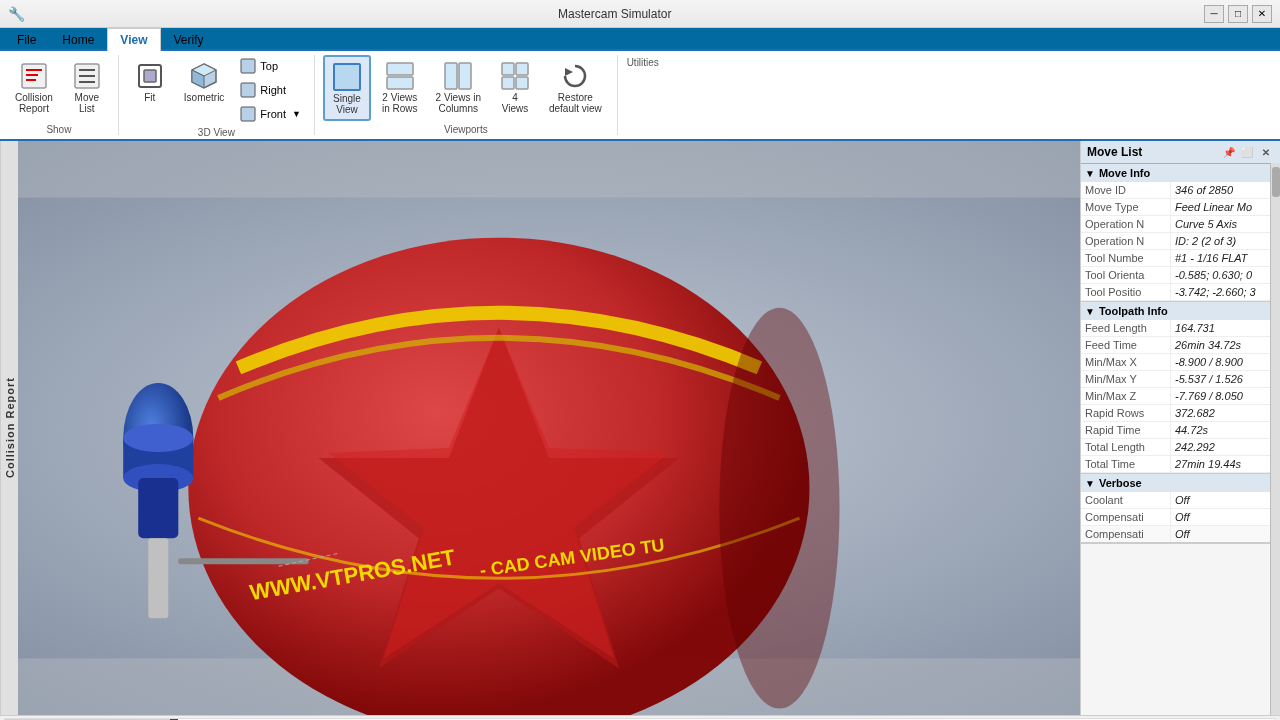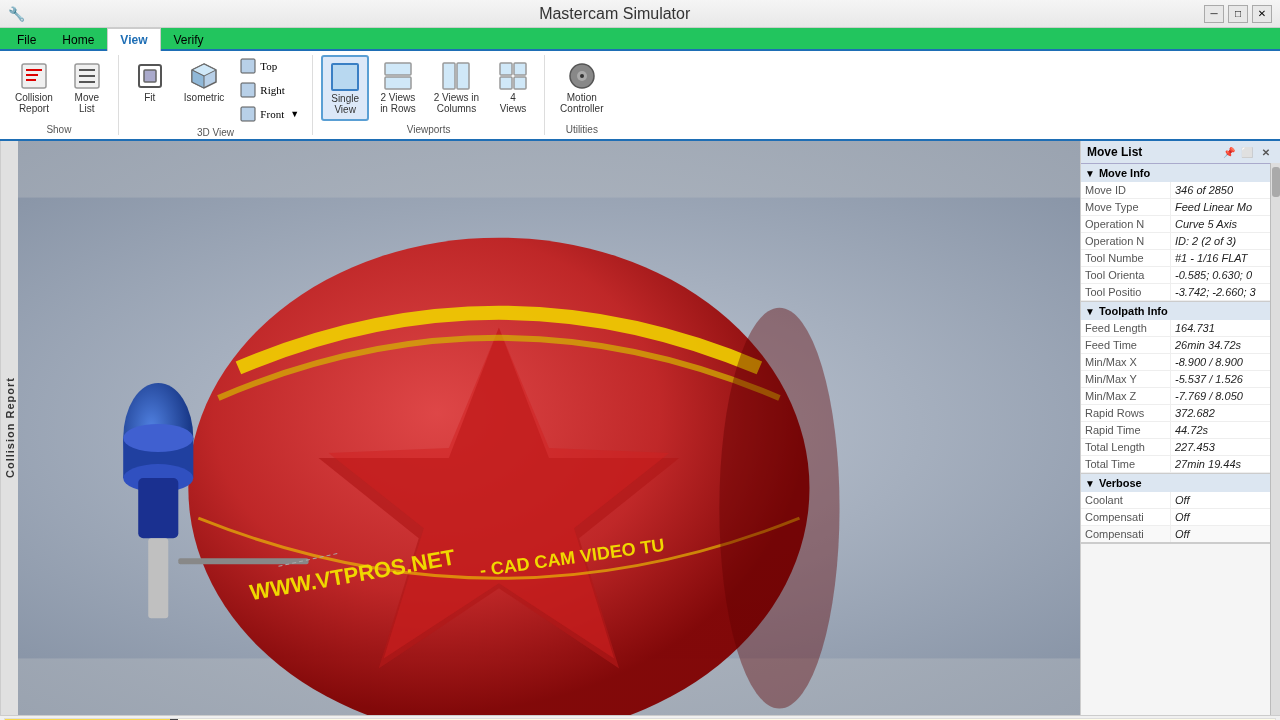--- a/index.html
+++ b/index.html
@@ -11,21 +11,21 @@
       background: linear-gradient(to bottom, #f5f5f5, #e8e8e8);
       display: flex;
       align-items: center;
       justify-content: space-between;
       border-bottom: 1px solid #ccc;
       padding: 0 8px;
     }
     .title-bar-title {
       flex: 1;
       text-align: center;
-      font-size: 16px;
+      font-size: 12px;
       color: #333;
     }
     .title-bar-controls {
       display: flex;
       gap: 4px;
     }
     .title-bar-btn {
       width: 20px;
       height: 18px;
       background: #e8e8e8;
@@ -33,21 +33,21 @@
       display: flex;
       align-items: center;
       justify-content: center;
       font-size: 10px;
       cursor: pointer;
     }
 
     
     .ribbon-tabs {
       display: flex;
-      background: #22c55e;
+      background: #0369a1;
       border-bottom: 2px solid #1e6eb5;
       padding-left: 4px;
     }
     .ribbon-tab {
       padding: 4px 12px;
       font-size: 12px;
       cursor: pointer;
       border: 1px solid transparent;
       border-bottom: none;
       margin-bottom: -2px;
@@ -122,21 +122,20 @@
     .ribbon-small-btn {
       display: flex;
       align-items: center;
       gap: 4px;
       cursor: pointer;
       padding: 2px 4px;
       border: 1px solid transparent;
       border-radius: 2px;
       font-size: 11px;
       white-space: nowrap;
-      font-family: Liberation Serif, serif;
     }
     .ribbon-small-icon {
       width: 16px;
       height: 16px;
       display: flex;
       align-items: center;
       justify-content: center;
     }
 
     
@@ -387,37 +386,34 @@
         <div class="ribbon-btn-icon">
           <svg width="32" height="32" viewBox="0 0 32 32">
               <rect x="3" y="3" width="12" height="12" rx="1" fill="#d0e8f8" stroke="#999" stroke-width="1.5"></rect>
               <rect x="17" y="3" width="12" height="12" rx="1" fill="#d0e8f8" stroke="#999" stroke-width="1.5"></rect>
               <rect x="3" y="17" width="12" height="12" rx="1" fill="#d0e8f8" stroke="#999" stroke-width="1.5"></rect>
               <rect x="17" y="17" width="12" height="12" rx="1" fill="#d0e8f8" stroke="#999" stroke-width="1.5"></rect>
             </svg>
         </div>
         <span class="ribbon-btn-label">4<br>Views</span>
       </div>
+      <div class="ribbon-btn">
+        <div class="ribbon-btn-icon">
+          <svg width="32" height="32" viewBox="0 0 32 32">
+              <path d="M16 6 A10 10 0 1 1 6 16" fill="none" stroke="#555" stroke-width="2.5"></path>
+              <polygon points="6,8 6,16 14,12" fill="#555"></polygon>
+            </svg>
+        </div>
+        <span class="ribbon-btn-label">Restore<br>default view</span>
+      </div>
     </div>
     <span class="ribbon-group-label">Viewports</span>
   </div>
 
   <div class="ribbon-group" style="border-right:none;">
-    <div class="ribbon-group-items">
-      <div class="ribbon-btn">
-        <div class="ribbon-btn-icon">
-          <svg width="32" height="32" viewBox="0 0 32 32">
-              <circle cx="16" cy="16" r="12" fill="#888" stroke="#555" stroke-width="1.5"></circle>
-              <circle cx="16" cy="16" r="5" fill="#aaa"></circle>
-              <circle cx="16" cy="16" r="2" fill="#333"></circle>
-            </svg>
-        </div>
-        <span class="ribbon-btn-label">Motion<br>Controller</span>
-      </div>
-    </div>
     <span class="ribbon-group-label">Utilities</span>
   </div>
 </div>
 
 <div class="main-area" style="position:relative;">
 
   <div style="width:18px;background:#e0e0e0;border-right:1px solid #ccc;display:flex;align-items:center;justify-content:center;writing-mode:vertical-rl;transform:rotate(180deg);font-size:11px;font-weight:bold;color:#333;cursor:pointer;letter-spacing:1px;">Collision Report</div>
 
   <div class="viewport">
     <svg class="scene-svg" viewBox="0 0 1060 460" preserveAspectRatio="xMidYMid meet">
@@ -552,21 +548,21 @@
           <div class="panel-row">
             <span class="panel-row-label">Rapid Rows</span>
             <span class="panel-row-value">372.682</span>
           </div>
           <div class="panel-row">
             <span class="panel-row-label">Rapid Time</span>
             <span class="panel-row-value">44.72s</span>
           </div>
           <div class="panel-row">
             <span class="panel-row-label">Total Length</span>
-            <span class="panel-row-value">227.453</span>
+            <span class="panel-row-value">242.292</span>
           </div>
           <div class="panel-row">
             <span class="panel-row-label">Total Time</span>
             <span class="panel-row-value">27min 19.44s</span>
           </div>
         </div>
       </div>
 
       <div class="panel-section">
         <div class="panel-section-header">

